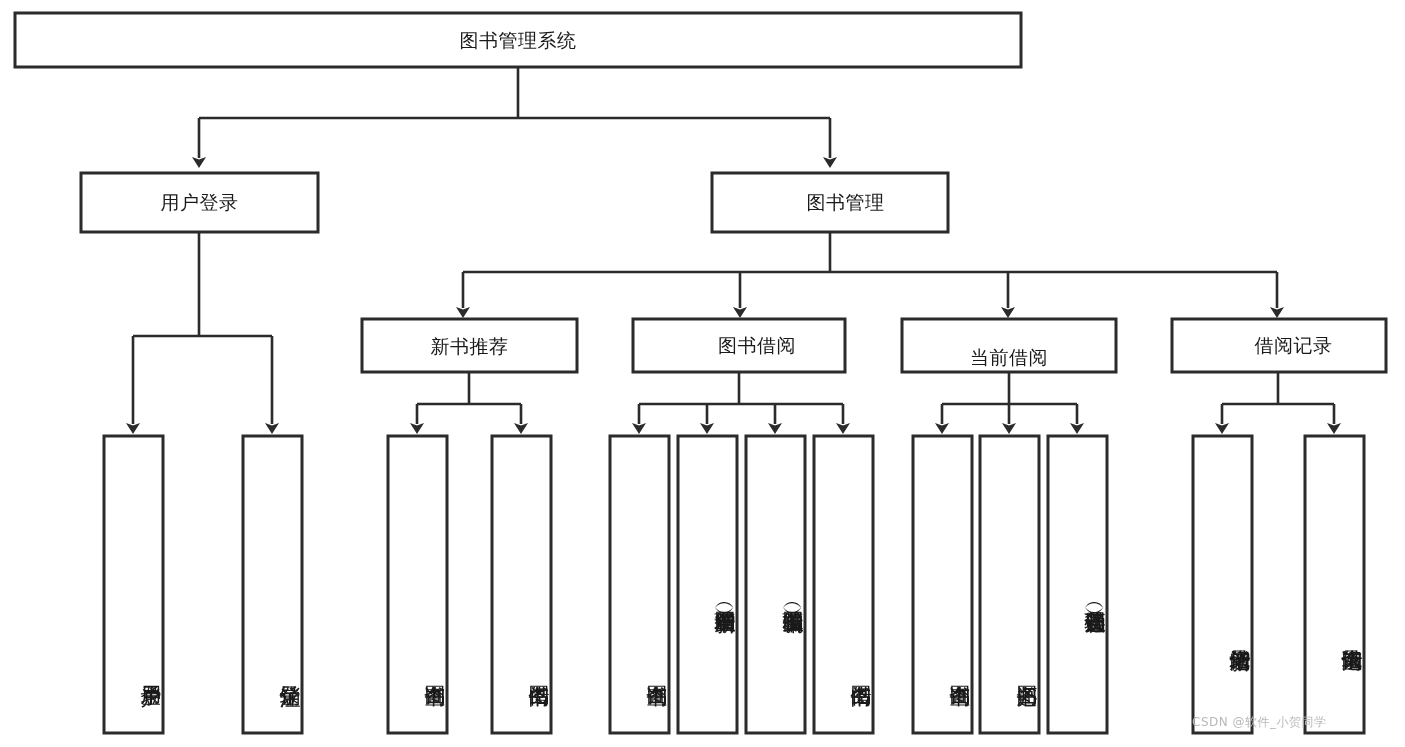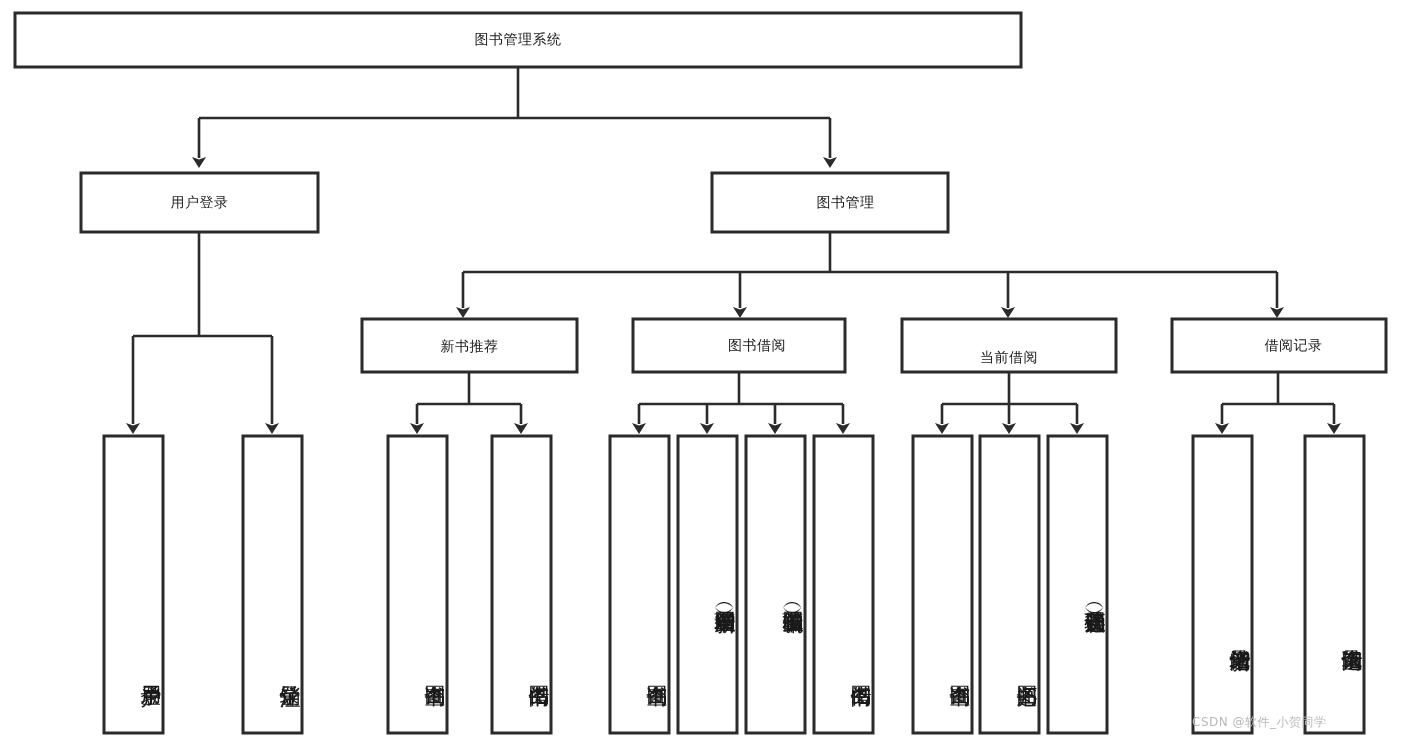--- a/index.html
+++ b/index.html
@@ -41,21 +41,21 @@
   .arrow-head {
     fill: #2b2b2b;
     stroke: none;
   }
   .node-label-h {
     position: absolute;
     display: flex;
     align-items: center;
     justify-content: center;
     color: #1a1a1a;
-    font-size: 14px;
+    font-size: 19px;
     line-height: 1.1;
     letter-spacing: 0.5px;
     white-space: nowrap;
     pointer-events: none;
   }
   .node-label-v {
     position: absolute;
     display: flex;
     align-items: flex-start;
     justify-content: center;

